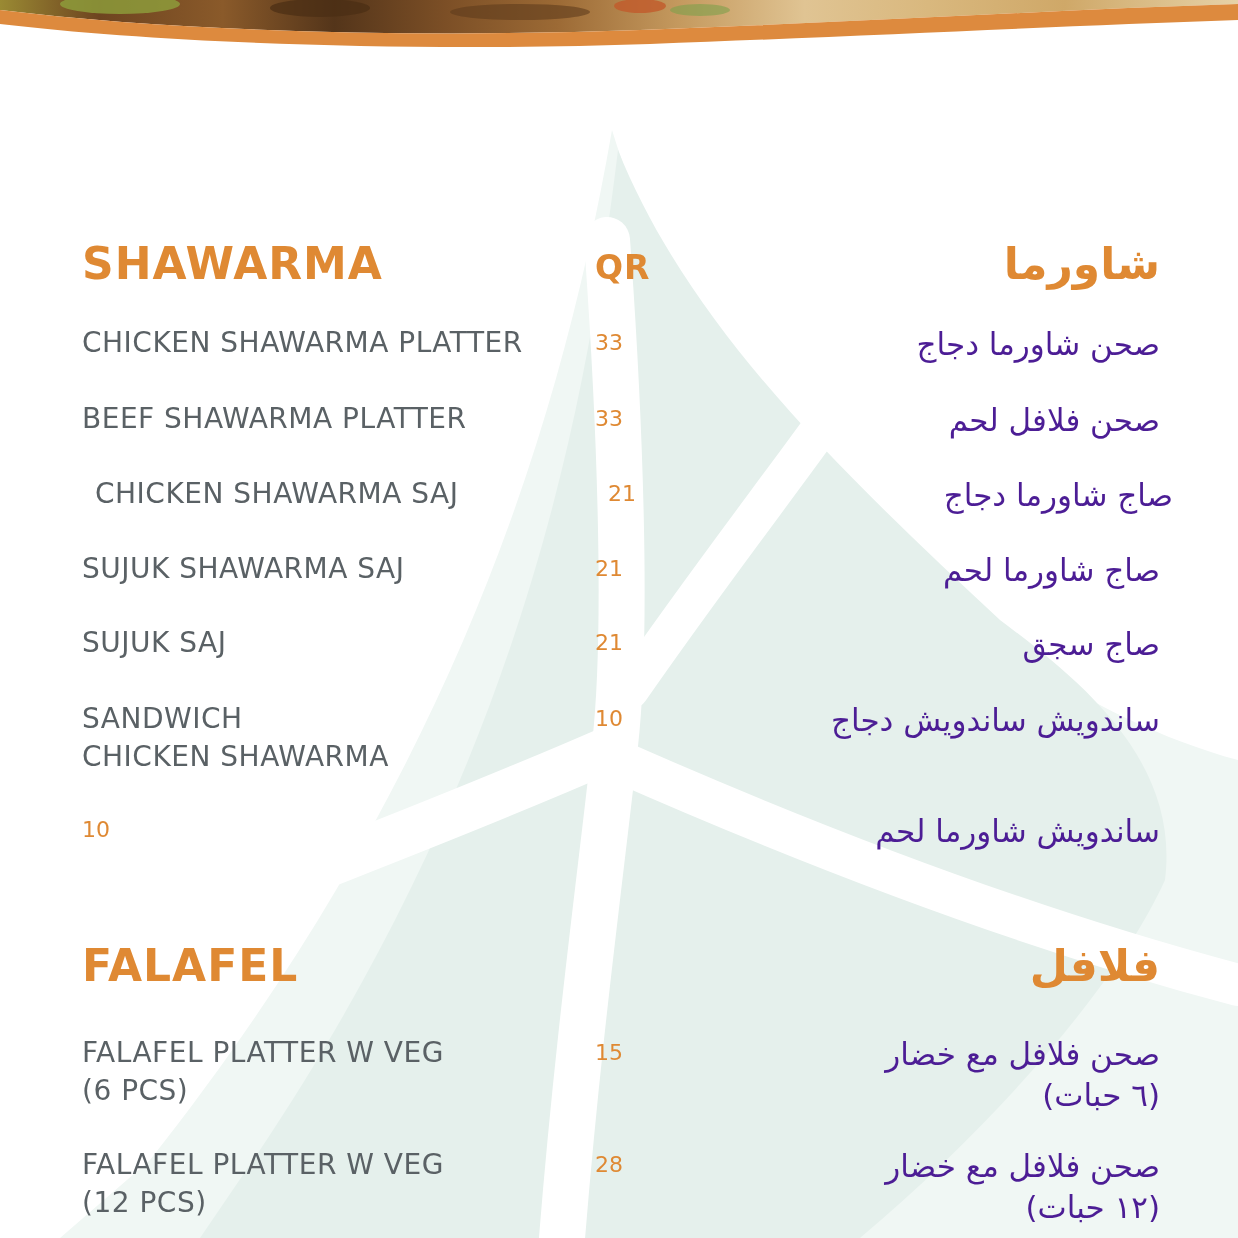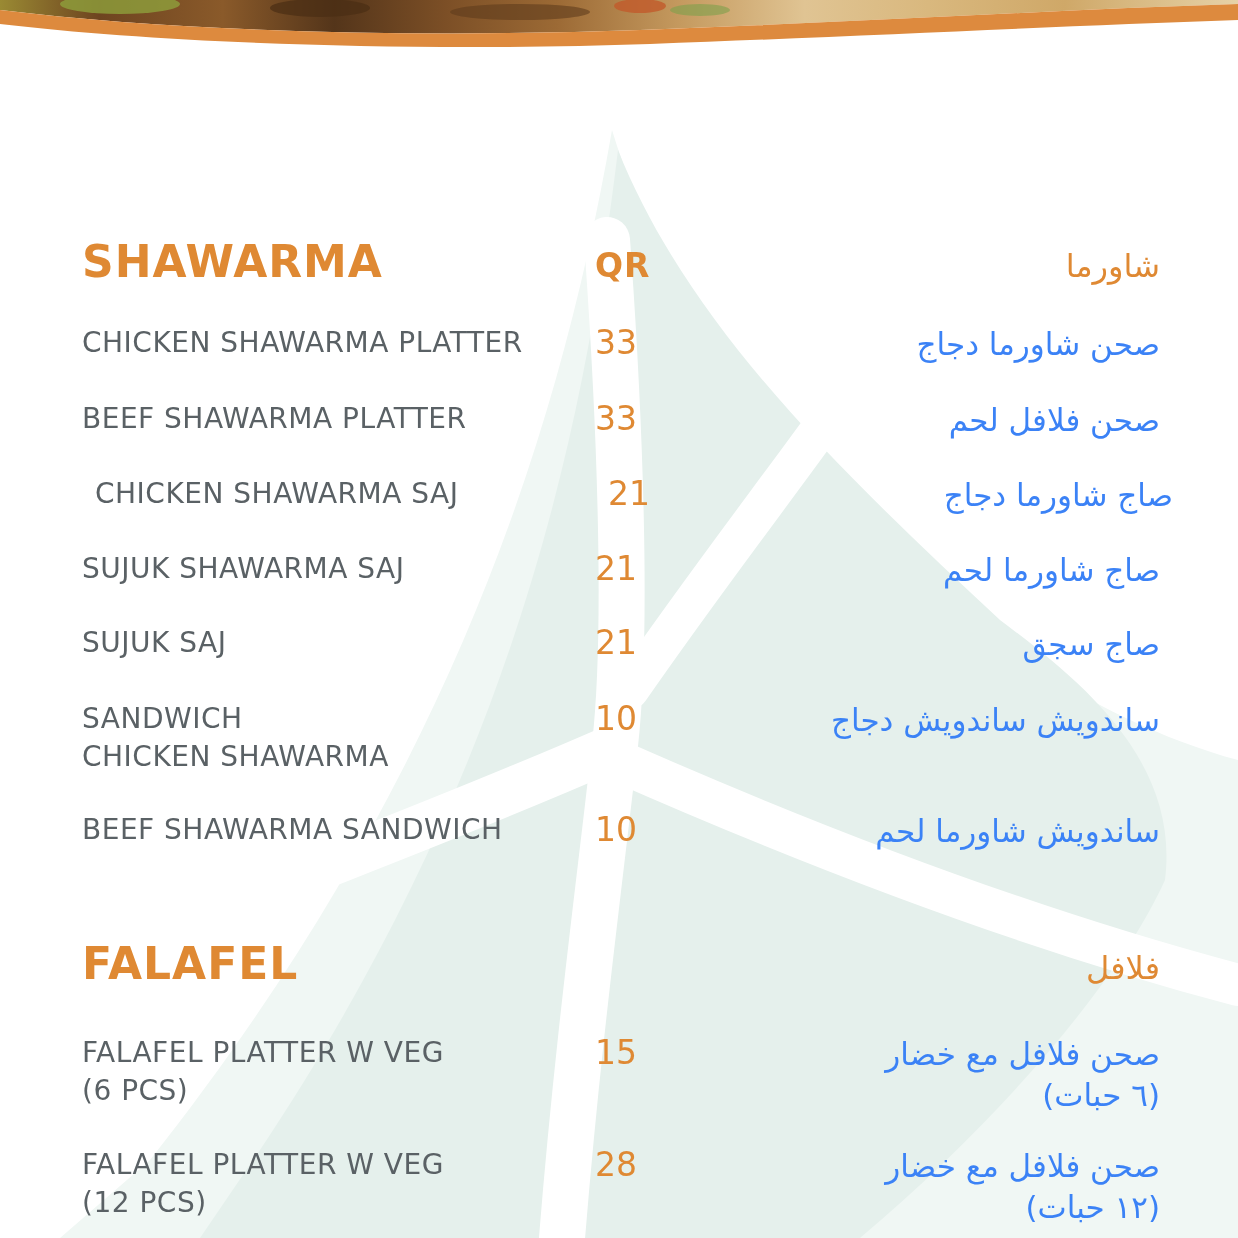--- a/index.html
+++ b/index.html
@@ -13,24 +13,24 @@
   .watermark{position:absolute;top:0;left:0;width:1238px;height:1238px;z-index:1;}
   
   .content{position:absolute;top:16px;left:0;width:1220px;height:1238px;z-index:5;}
   .row{position:absolute;left:82px;width:1078px;display:flex;align-items:flex-start;}
   .title-row{align-items:baseline;}
   .c-en{width:513px;}
   .c-price{width:120px;}
   .c-ar{flex:1;text-align:right;direction:rtl;}
   .title-en{font-size:44px;font-weight:bold;letter-spacing:1px;color:#DF8933;line-height:48px;}
   .currency{font-size:33px;font-weight:bold;color:#DF8933;letter-spacing:1px;}
-  .title-ar{font-size:32px;font-weight:normal;color:#DF8933;line-height:52px;}
+  .title-ar{font-size:44px;font-weight:bold;color:#DF8933;line-height:52px;}
   .en{font-size:28px;font-weight:500;letter-spacing:0.5px;color:#5A6165;line-height:38px;}
-  .price{font-size:33px;color:#DF8933;line-height:38px;}
-  .ar{font-size:31px;color:#3b82f6;line-height:41px;}
+  .price{font-size:22px;color:#DF8933;line-height:38px;}
+  .ar{font-size:31px;color:#4c1d95;line-height:41px;}
   
   .pos-t1{top:222px;}
   .pos-r1{top:308px;}
   .pos-r2{top:384px;}
   .pos-r3{top:459px;margin-left:13px;}
   .pos-r4{top:534px;}
   .pos-r5{top:608px;}
   .pos-r6{top:684px;}
   .pos-r7{top:795px;}
   .pos-t2{top:924px;}
@@ -124,21 +124,20 @@
     <div class="row pos-r6">
       <div class="c-en en">
         <div>SANDWICH</div>
         <div>CHICKEN SHAWARMA</div>
       </div>
       <div class="c-price price">10</div>
       <div class="c-ar ar">ساندويش ساندويش دجاج</div>
     </div>
 
     <div class="row pos-r7">
-      <div class="c-en en">BEEF SHAWARMA SANDWICH</div>
       <div class="c-price price">10</div>
       <div class="c-ar ar">ساندويش شاورما لحم</div>
     </div>
 
     <div class="row title-row pos-t2">
       <div class="c-en title-en">FALAFEL</div>
       <div class="c-price"></div>
       <div class="c-ar title-ar">فلافل</div>
     </div>
 

